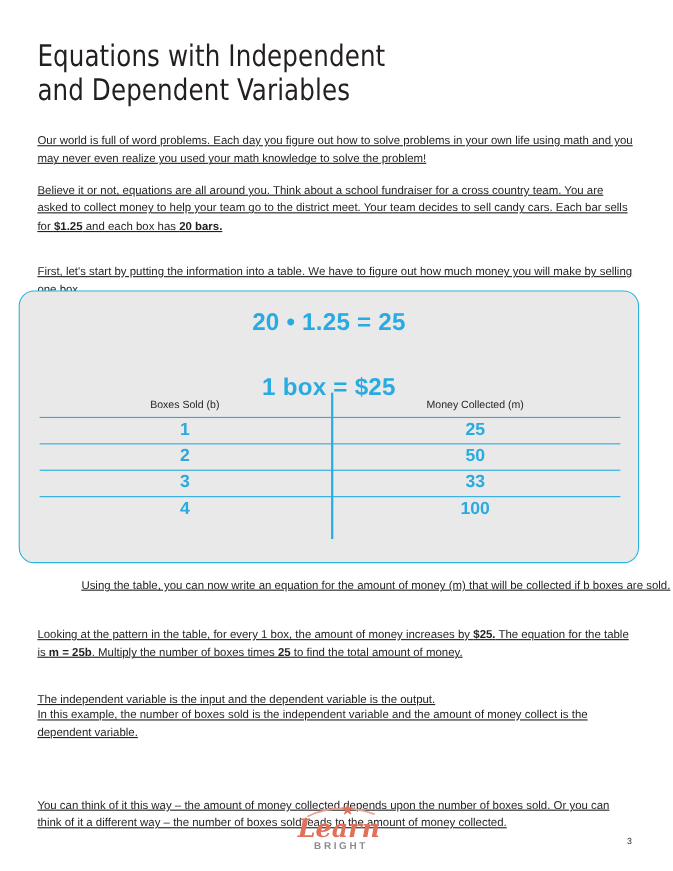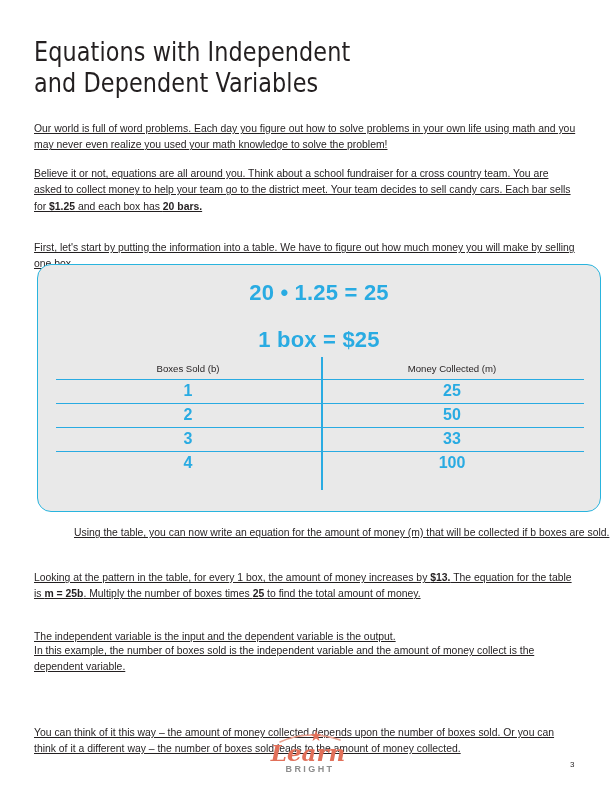--- a/index.html
+++ b/index.html
@@ -61,39 +61,39 @@
   #p3 { top: 240px; }
   #p4 { top: 525px; margin-left: 40px; }
   #p5 { top: 570px; }
   #p6 { top: 629px; }
   #p7 { top: 643px; }
   #p8 { top: 704px; margin-top: 21px; }
 
   
   .info-box {
     position: absolute;
-    left: 37px;
+    left: 17px;
     top: 264px;
     width: 564px;
     height: 248px;
     background: #e9e9e9;
     border: 1.6px solid #29b4de;
     border-radius: 14px;
     box-sizing: border-box;
   }
 
   .eq-line {
     text-align: center;
     color: #29abe2;
     font-weight: bold;
     font-size: 22px;
     letter-spacing: 0.2px;
   }
   #eq1 { margin-top: 15px; }
-  #eq2 { margin-top: 21px; }
+  #eq2 { margin-top: 33px; }
 
   
   .data-table {
     position: absolute;
     left: 18px;
     top: 96px;
     width: 528px;
     border-collapse: collapse;
   }
   .data-table th {
@@ -192,21 +192,21 @@
         <tr class="last-row">
           <td>4</td>
           <td>100</td>
         </tr>
       </tbody>
     </table>
   </div>
 
   <div class="body-text" id="p4">Using the table, you can now write an equation for the amount of money (m) that will be collected if b boxes are sold.</div>
 
-  <div class="body-text" id="p5"><span>Looking at the pattern in the table, for every 1 box, the amount of money increases by </span><b>$13.</b><span>  The equation for the table is </span><b>m = 25b</b><span>.  Multiply the number of boxes times </span><b>25</b><span> to find the total amount of money.</span></div>
+  <div class="body-text" id="p5"><span>Looking at the pattern in the table, for every 1 box, the amount of money increases by </span><b>$25.</b><span>  The equation for the table is </span><b>m = 25b</b><span>.  Multiply the number of boxes times </span><b>25</b><span> to find the total amount of money.</span></div>
 
   <div class="body-text" id="p6">The independent variable is the input and the dependent variable is the output.</div>
 
   <div class="body-text" id="p7">In this example, the number of boxes sold is the independent variable and the amount of money collect is the dependent variable.</div>
 
   <div class="body-text" id="p8">You can think of it this way – the amount of money collected depends upon the number of boxes sold.  Or you can think of it a different way – the number of boxes sold leads to the amount of money collected.</div>
 
   <div class="logo-wrap">
     <svg class="logo-svg" width="104" height="46" viewBox="0 0 104 46">
 

